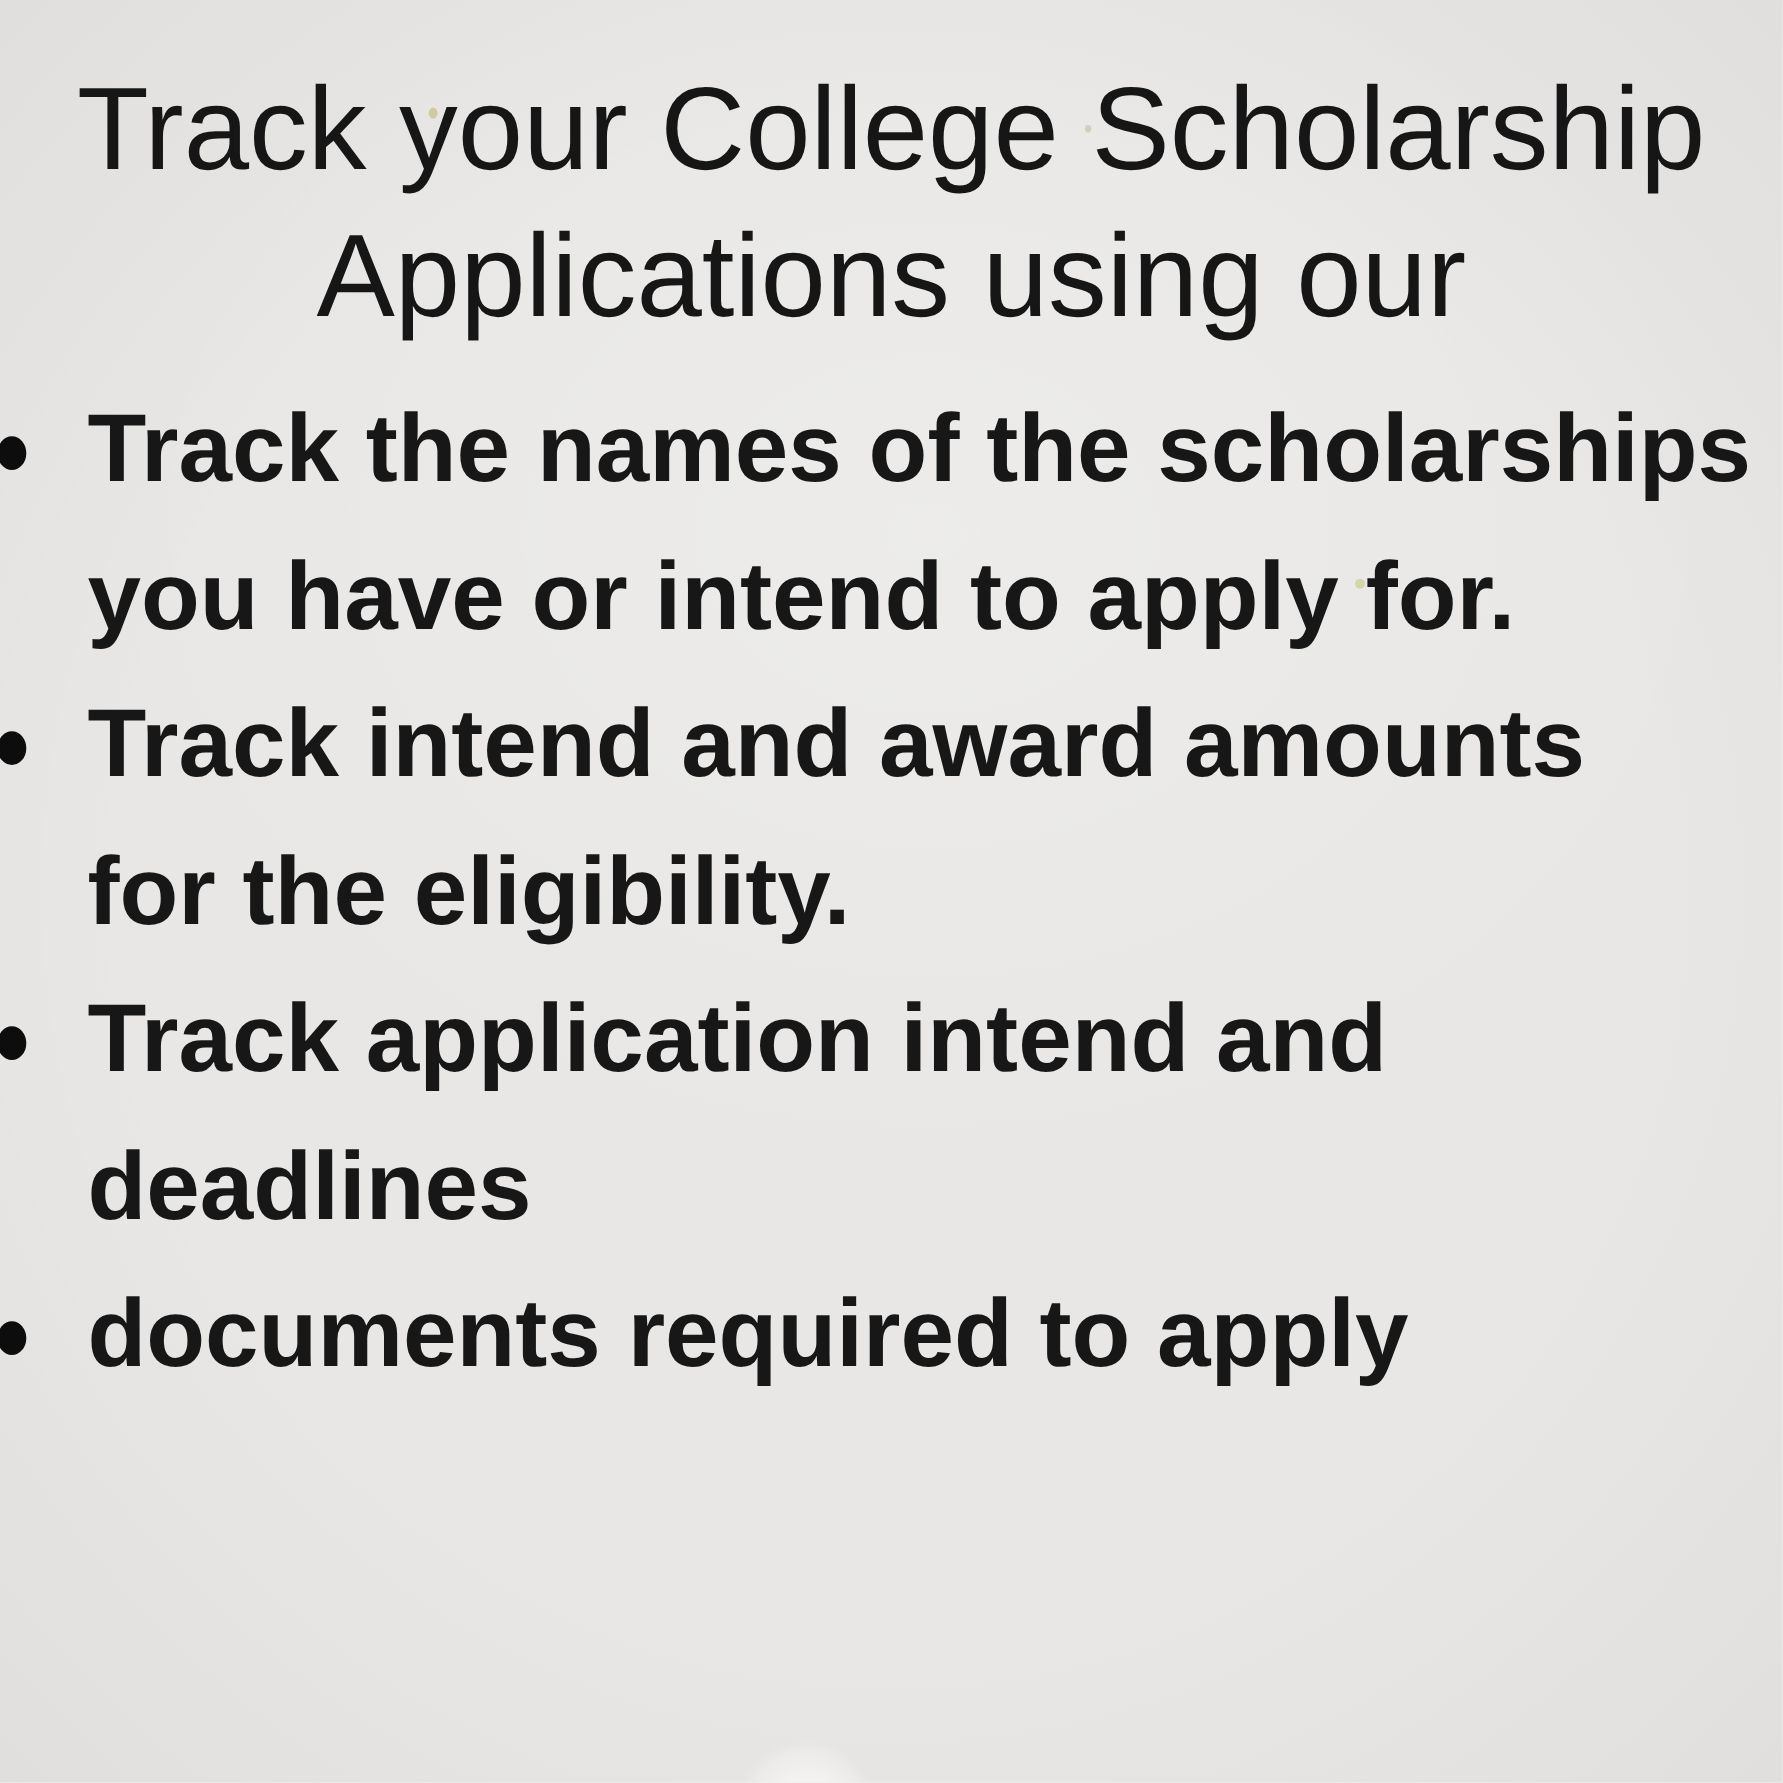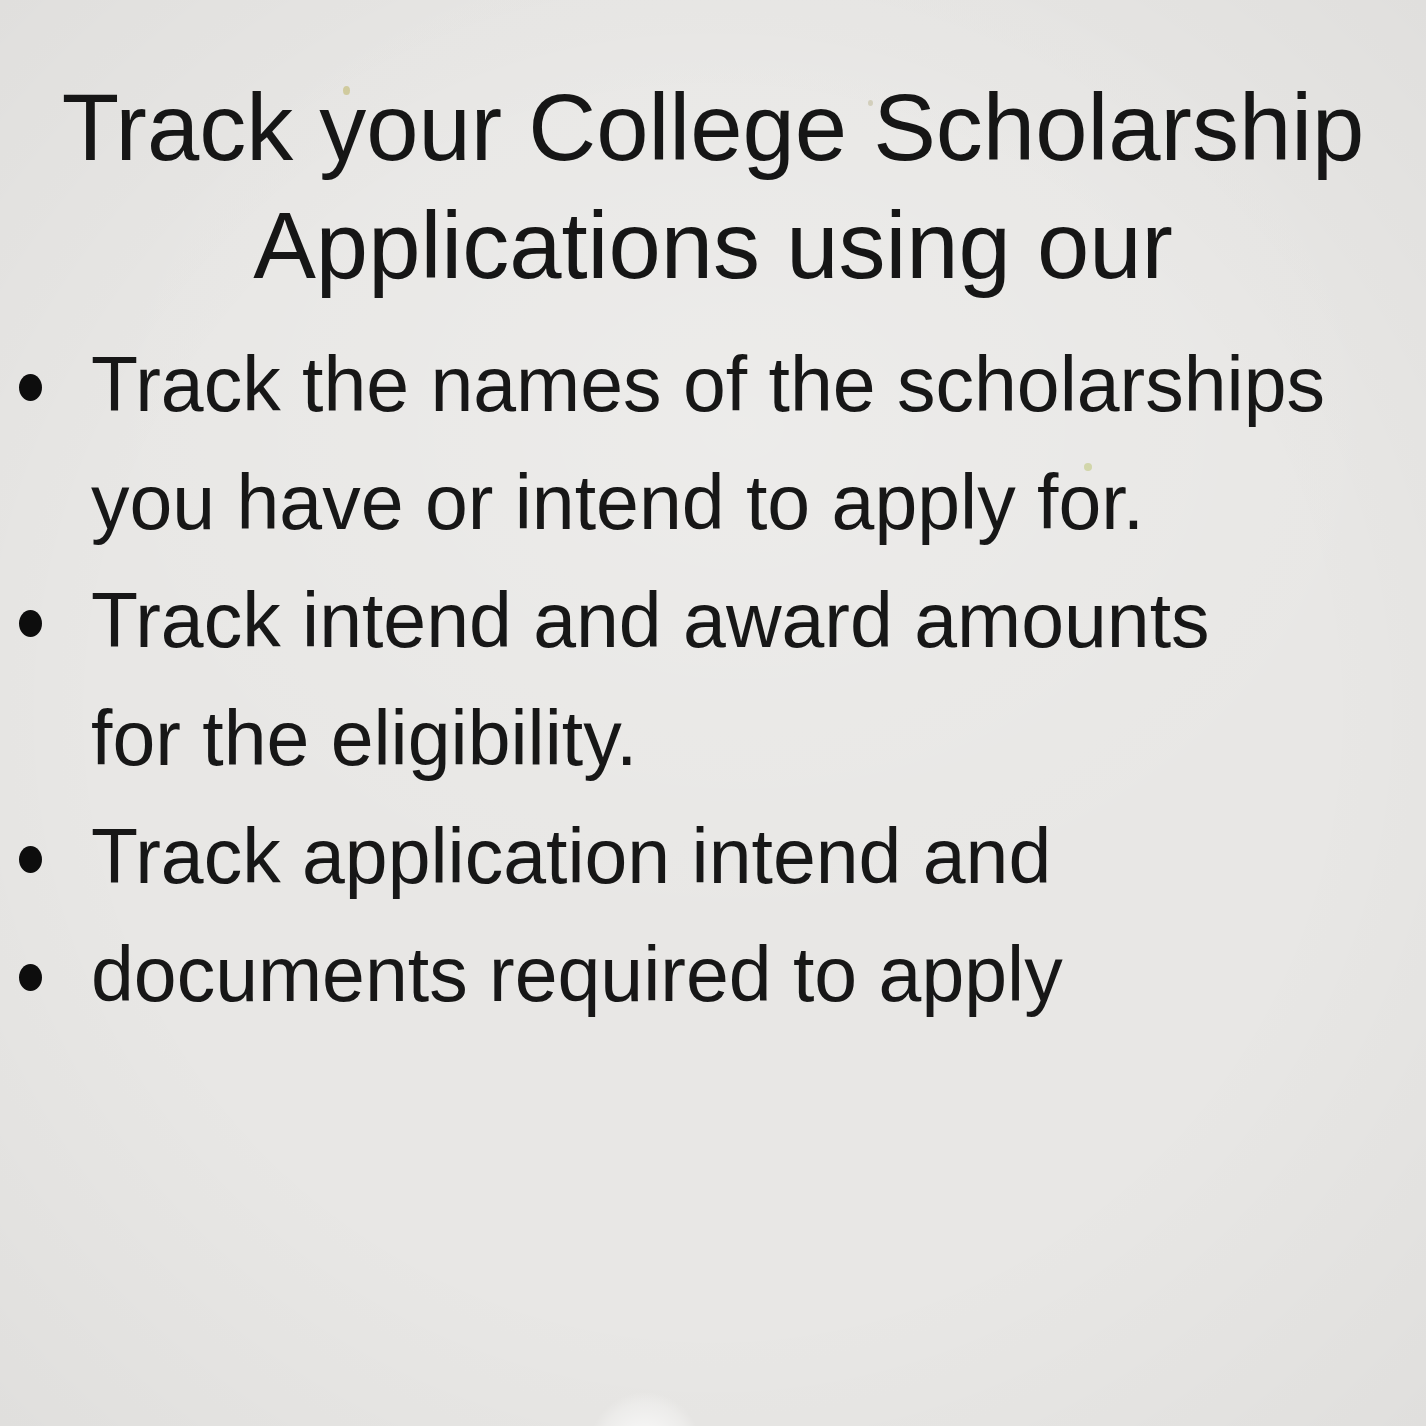--- a/index.html
+++ b/index.html
@@ -21,39 +21,39 @@
       
       radial-gradient(circle 75px at 645px 1448px, rgba(255,255,255,0.85), rgba(255,255,255,0.25) 60%, rgba(255,255,255,0) 75%),
       
       radial-gradient(ellipse 900px 700px at 52% 30%, rgba(255,255,255,0.20), rgba(255,255,255,0) 75%),
       
       radial-gradient(ellipse 1100px 1100px at 50% 50%, rgba(0,0,0,0) 55%, rgba(0,0,0,0.045) 100%);
     color: #1a1a1a;
   }
   .title {
     margin: 0;
-    padding-top: 69px;
+    padding-top: 44px;
     font-size: 94px;
     line-height: 118px;
     font-weight: 300;
     text-align: center;
     letter-spacing: 0;
     color: #161616;
   }
   .title-line {
     display: block;
     white-space: nowrap;
   }
   .bullet-list {
     margin: 20px 0 0 0;
-    padding: 0 30px 0 91px;
+    padding: 0 30px 0 70px;
     list-style: none;
     font-size: 77px;
     line-height: 118px;
-    font-weight: 400;
+    font-weight: 700;
     color: #171717;
   }
   .bullet-item {
     position: relative;
   }
   .bullet-dot {
     position: absolute;
     left: -72px;
     top: 49px;
     width: 23px;
@@ -102,20 +102,21 @@
       <span class="bullet-line">you have or intend to apply for.</span>
     </li>
     <li class="bullet-item">
       <span class="bullet-dot"></span>
       <span class="bullet-line">Track intend and award amounts</span>
       <span class="bullet-line">for the eligibility.</span>
     </li>
     <li class="bullet-item">
       <span class="bullet-dot"></span>
       <span class="bullet-line">Track application intend and</span>
+      <span class="bullet-line">deadlines</span>
     </li>
     <li class="bullet-item">
       <span class="bullet-dot"></span>
       <span class="bullet-line">documents required to apply</span>
     </li>
   </ul>
 
   <span class="speck speck-1"></span>
   <span class="speck speck-2"></span>
   <span class="speck speck-3"></span>

